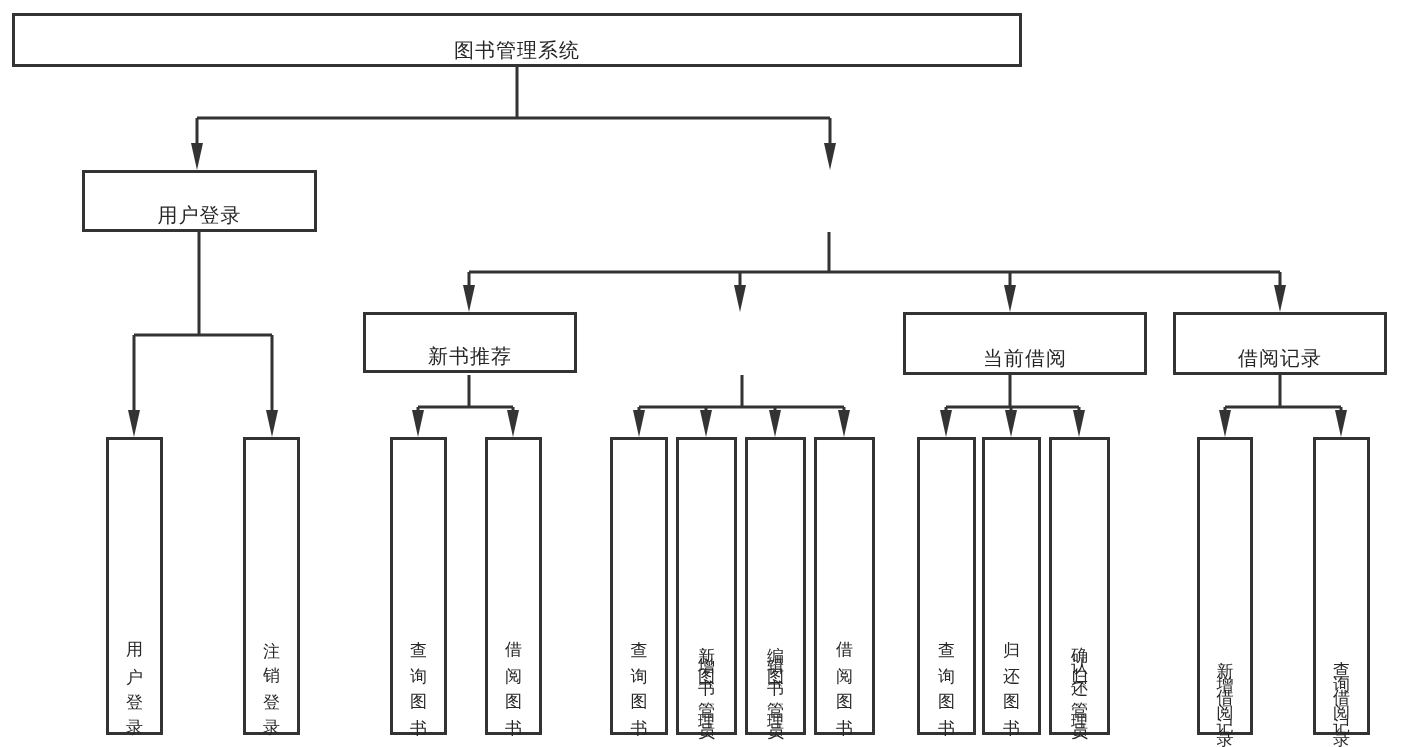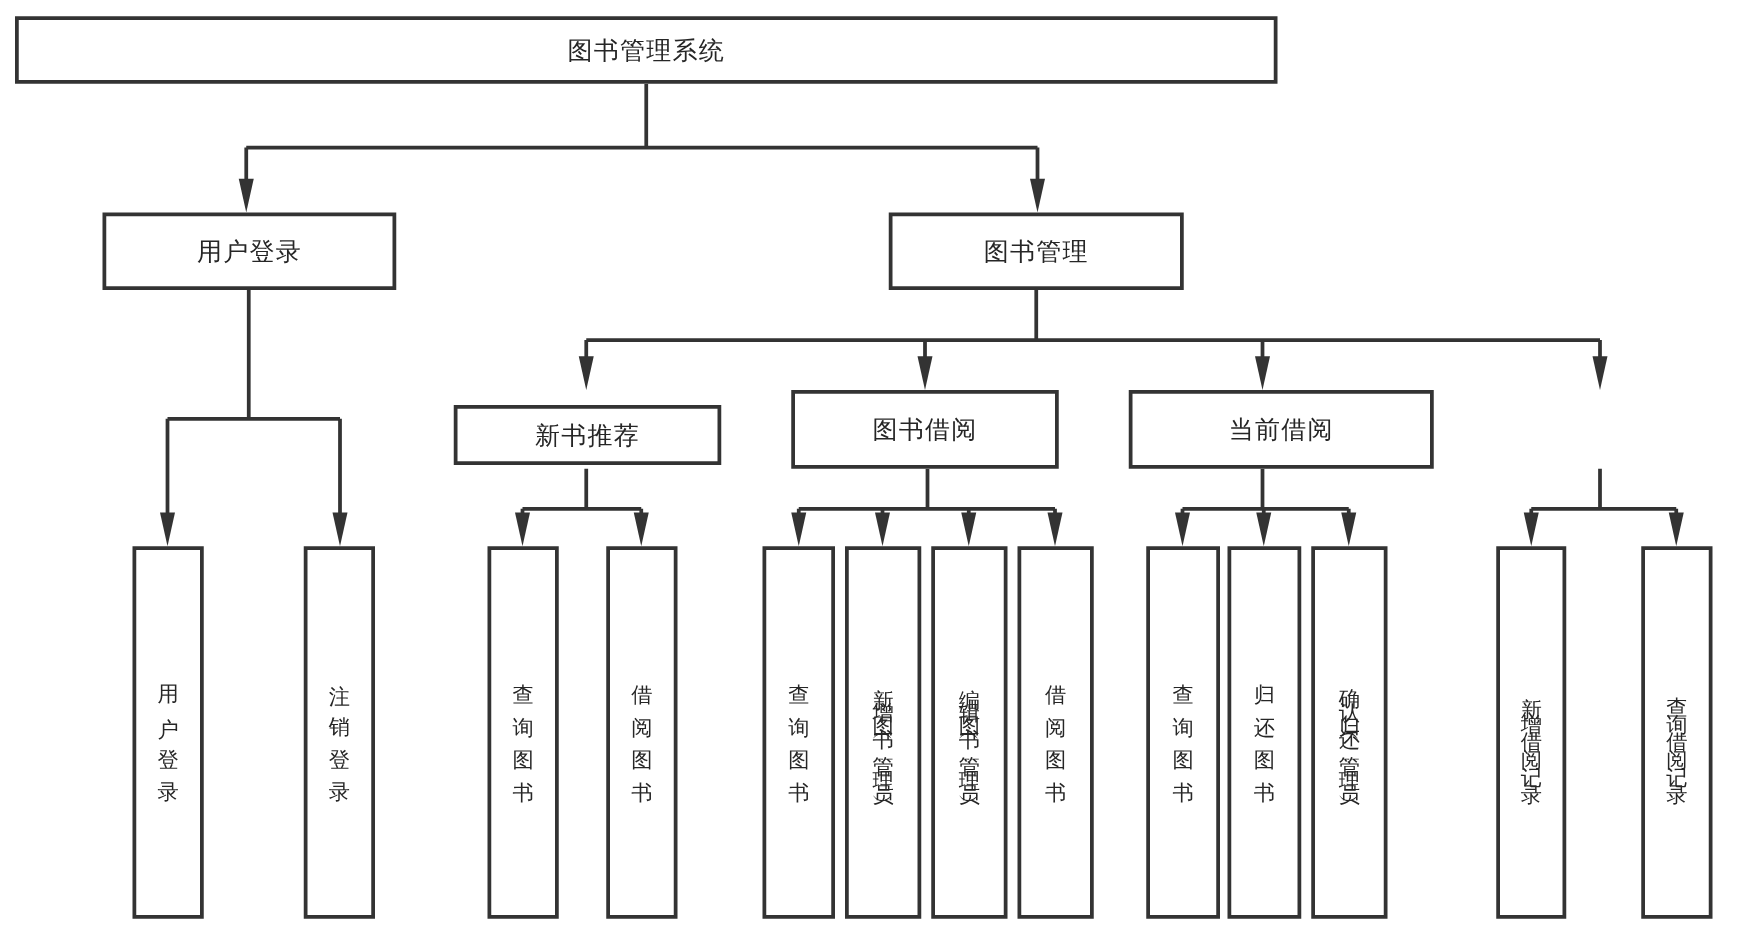--- a/index.html
+++ b/index.html
@@ -30,21 +30,21 @@
     stroke: var(--line);
     stroke-width: 3;
     fill: none;
   }
   #connectors polygon { fill: var(--line); }
   .box {
     position: absolute;
     background: var(--box-bg);
     border: 3px solid var(--line);
     display: flex;
-    align-items: center;
+    align-items: flex-end;
     justify-content: center;
     color: var(--text);
   }
   .hbox { font-size: 20px; letter-spacing: 1px; }
   .vbox span {
     writing-mode: vertical-rl;
     text-orientation: mixed;
     font-size: 17px;
     line-height: 1;
   }
@@ -102,32 +102,29 @@
     <polygon points="1335,410 1347,410 1341,437"></polygon>
   </svg>
 
   <div class="box hbox" style="left:12px; top:13px; width:1010px; height:54px;">
     <span>图书管理系统</span>
   </div>
 
   <div class="box hbox" style="left:82px; top:170px; width:235px; height:62px;">
     <span>用户登录</span>
   </div>
-  <div class="box hbox" style="left:711px; top:170px; width:236px; height:62px;">
-    <span>图书管理</span>
-  </div>
 
-  <div class="box hbox" style="left:363px; top:312px; width:214px; height:48px;margin-top:12px;">
+  <div class="box hbox" style="left:363px; top:312px; width:214px; height:61px;">
     <span>新书推荐</span>
-  </div>
-  <div class="box hbox" style="left:633px; top:312px; width:214px; height:63px;">
-    <span>图书借阅</span>
   </div>
   <div class="box hbox" style="left:903px; top:312px; width:244px; height:63px;">
     <span>当前借阅</span>
+  </div>
+  <div class="box hbox" style="left:1173px; top:312px; width:214px; height:63px;">
+    <span>借阅记录</span>
   </div>
 
   <div class="box vbox ls4" style="left:106px; top:437px; width:57px; height:298px;">
     <span>用户登录</span>
   </div>
   <div class="box vbox ls4" style="left:243px; top:437px; width:57px; height:298px;">
     <span>注销登录</span>
   </div>
 
   <div class="box vbox ls4" style="left:390px; top:437px; width:57px; height:298px;">

